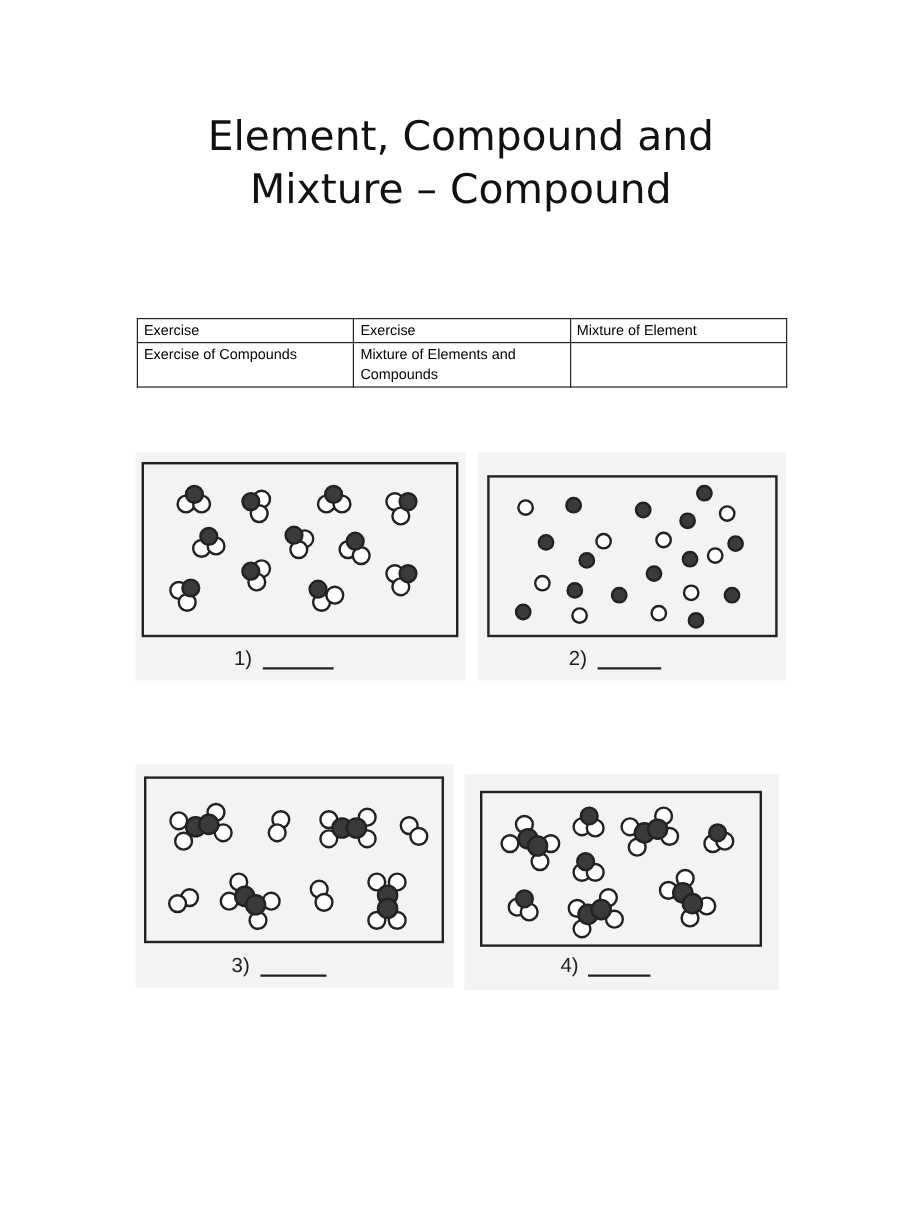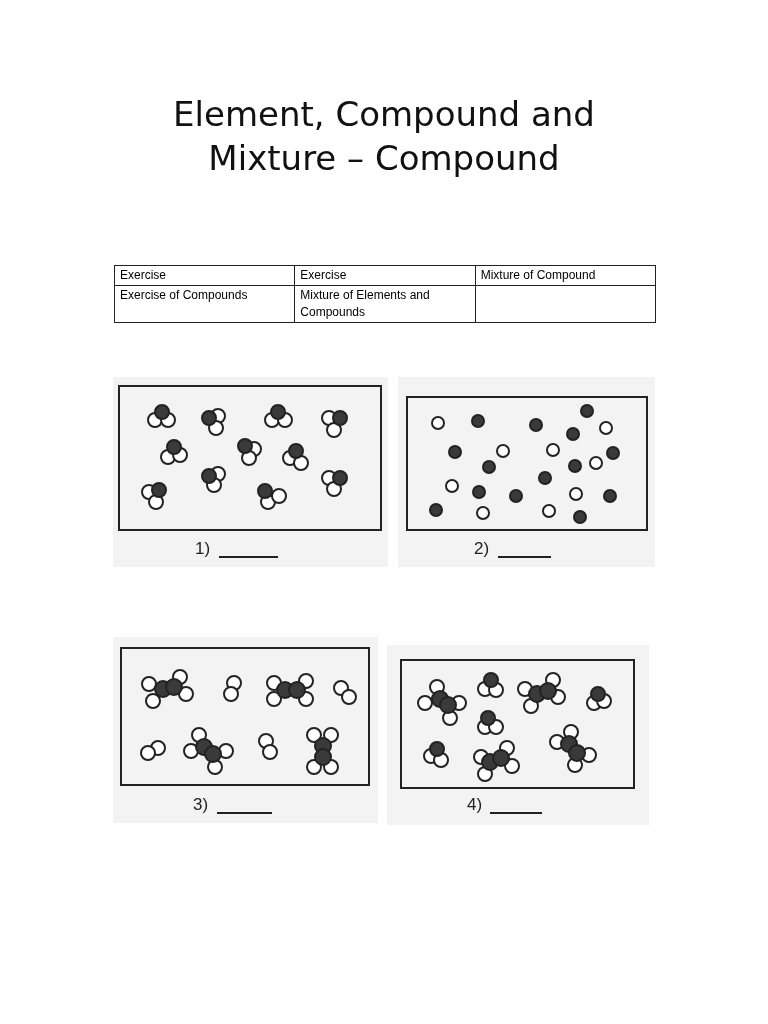--- a/index.html
+++ b/index.html
@@ -18,21 +18,21 @@
 <div class="title">
   <div>Element, Compound and</div>
   <div>Mixture – Compound</div>
 </div>
 
 <table class="key">
   <tbody>
       <tr>
     <td>Exercise</td>
     <td>Exercise</td>
-    <td>Mixture of Compound</td>
+    <td>Mixture of Element</td>
   </tr>
   <tr style="height:36px">
     <td>Exercise of Compounds</td>
     <td>Mixture of Elements and Compounds</td>
     <td></td>
   </tr>
 </tbody>
   </table>
 
 <div class="panel" style="left:113px;top:377px;width:275px;height:190px;">

